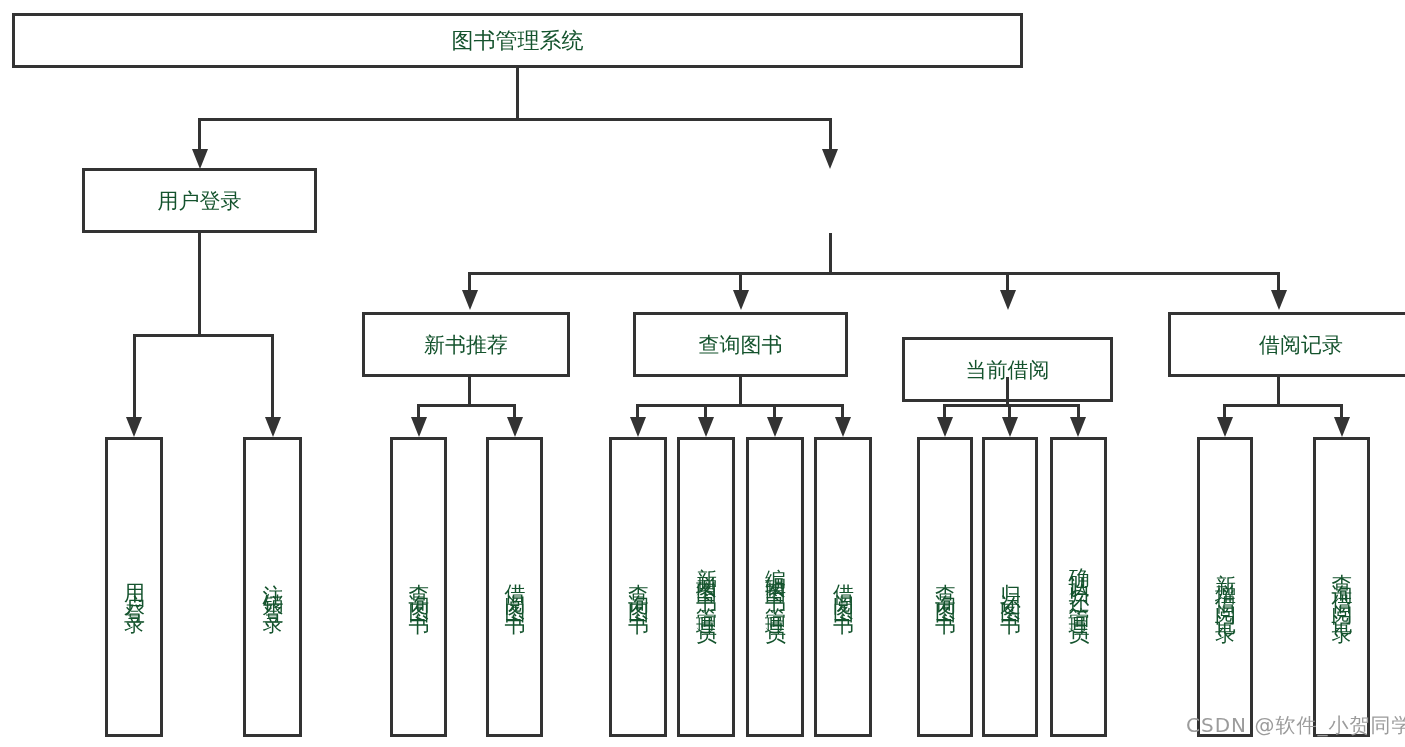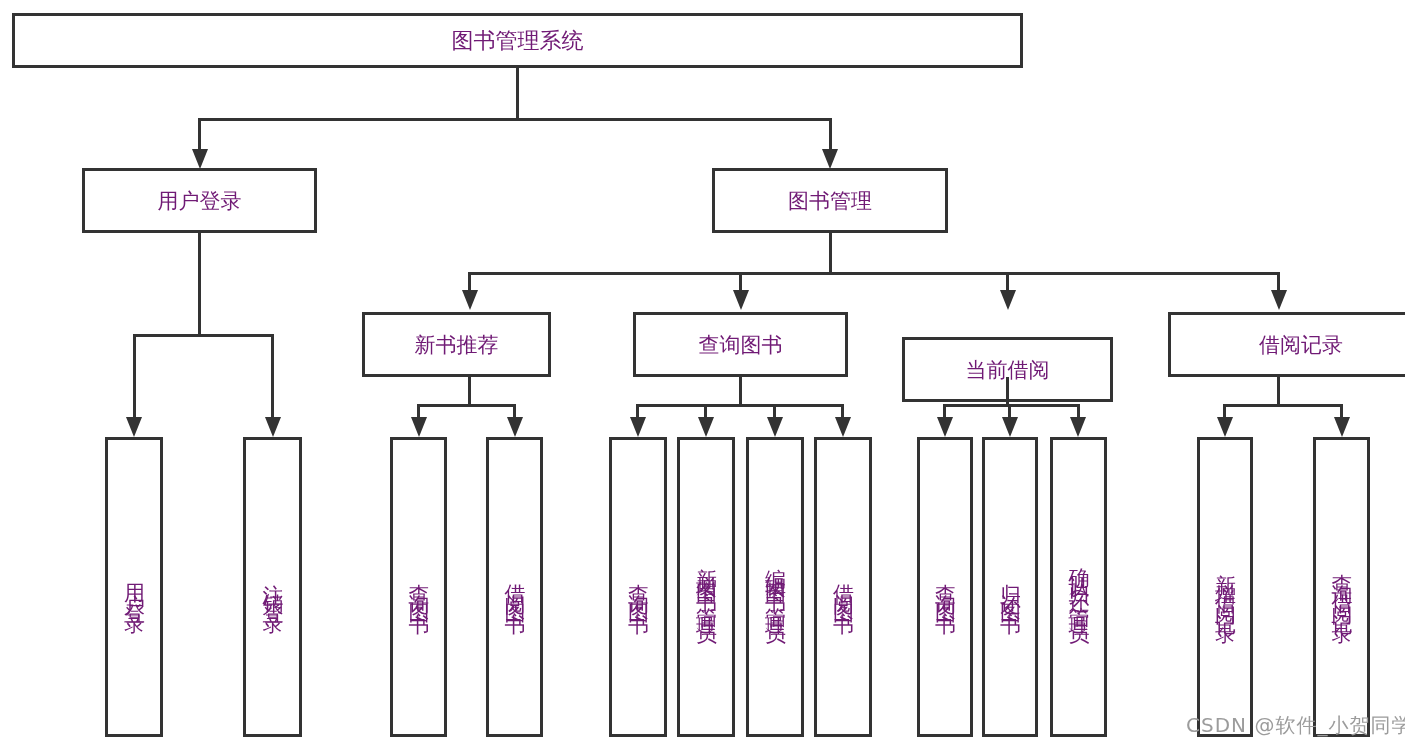--- a/index.html
+++ b/index.html
@@ -14,21 +14,21 @@
   }
   .box {
     position: absolute;
     box-sizing: border-box;
     border: 3px solid #333333;
     background: #ffffff;
     display: flex;
     align-items: center;
     justify-content: center;
     font-size: 21px;
-    color: #701a75;
+    color: #14532d;
     white-space: nowrap;
   }
   .vbox {
     writing-mode: vertical-rl;
     text-orientation: mixed;
     letter-spacing: 10px;
     line-height: 1;
     white-space: normal;
   }
   .hline, .vline { position: absolute; background: #333333; }
@@ -65,23 +65,20 @@
     <div class="vline" style="left:516px; top:68px; height:52px;"></div>
     <div class="hline" style="left:198px; top:118px; width:634px;"></div>
     <div class="vline" style="left:198px; top:118px; height:33px;"></div>
     <div class="arrowhead" style="left:192px; top:149px;"></div>
     <div class="vline" style="left:829px; top:118px; height:33px;"></div>
     <div class="arrowhead" style="left:822px; top:149px;"></div>
   </div>
 
   <div class="box" style="left:82px; top:168px; width:235px; height:65px;">
     <span>用户登录</span>
-  </div>
-  <div class="box" style="left:712px; top:168px; width:236px; height:65px;">
-    <span>图书管理</span>
   </div>
 
   <div>
     <div class="vline" style="left:198px; top:233px; height:104px;"></div>
     <div class="hline" style="left:133px; top:334px; width:141px;"></div>
     <div class="vline" style="left:133px; top:334px; height:83px;"></div>
     <div class="arrowhead" style="left:126px; top:417px;"></div>
     <div class="vline" style="left:271px; top:334px; height:83px;"></div>
     <div class="arrowhead" style="left:265px; top:417px;"></div>
   </div>
@@ -92,21 +89,21 @@
     <div class="vline" style="left:468px; top:272px; height:18px;"></div>
     <div class="arrowhead" style="left:462px; top:290px;"></div>
     <div class="vline" style="left:739px; top:272px; height:18px;"></div>
     <div class="arrowhead" style="left:733px; top:290px;"></div>
     <div class="vline" style="left:1006px; top:272px; height:18px;"></div>
     <div class="arrowhead" style="left:1000px; top:290px;"></div>
     <div class="vline" style="left:1277px; top:272px; height:18px;"></div>
     <div class="arrowhead" style="left:1271px; top:290px;"></div>
   </div>
 
-  <div class="box" style="left:362px; top:312px; width:189px; height:65px;">
+  <div class="box" style="left:362px; top:312px; width:208px; height:65px;">
     <span>新书推荐</span>
   </div>
   <div class="box" style="left:633px; top:312px; width:215px; height:65px;">
     <span>查询图书</span>
   </div>
   <div class="box" style="left:902px; top:312px; width:211px; height:65px;margin-top:25px;">
     <span>当前借阅</span>
   </div>
   <div class="box" style="left:1168px; top:312px; width:266px; height:65px;">
     <span>借阅记录</span>

